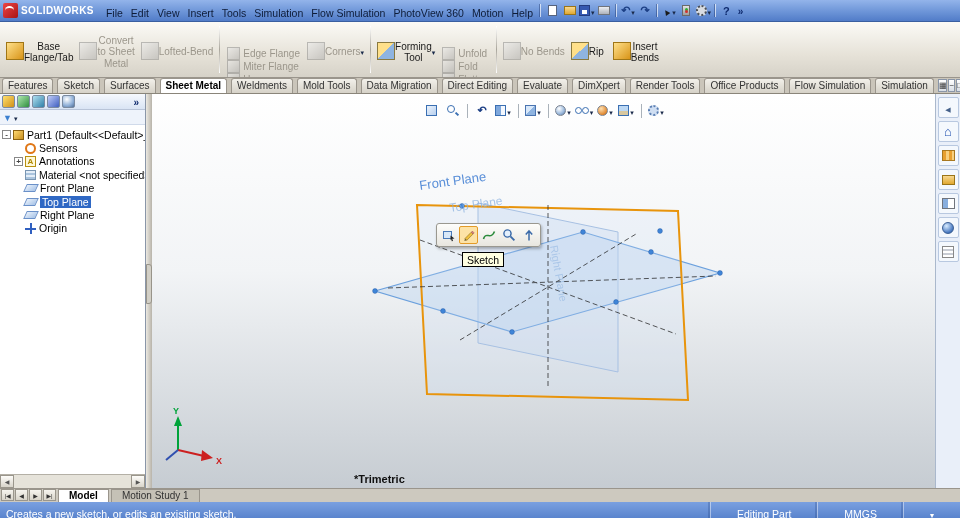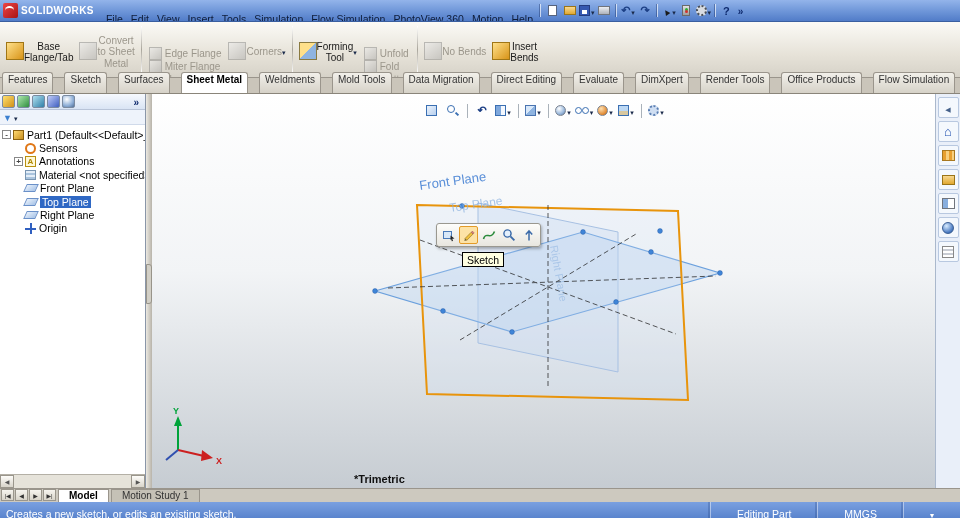--- a/index.html
+++ b/index.html
@@ -5,21 +5,21 @@
 *{margin:0;padding:0;box-sizing:border-box;}
 html,body{width:960px;height:518px;overflow:hidden;}
 body{position:relative;font-family:"Liberation Sans",sans-serif;font-size:11px;background:#d4d0c8;}
 
 
 .titlebar{position:absolute;top:0;left:0;right:0;height:22px;display:flex;align-items:center;
  background:linear-gradient(#93b4ea,#6d95d8 55%,#517cc8);border-bottom:1px solid #3a5fa0;white-space:nowrap;overflow:hidden;}
 .logo{width:15px;height:15px;flex:0 0 15px;background:linear-gradient(135deg,#ee4444,#a81414);border-radius:2px;margin:0 3px 0 3px;position:relative;}
 .logo::before{content:"";position:absolute;left:2px;top:3px;width:9px;height:7px;border-top:2px solid #fff;border-radius:50%;}
 .brand{color:#fff;font-weight:bold;font-size:10px;letter-spacing:.4px;margin-right:8px;}
-.mi{padding:8px 4px;font-size:10.5px;color:#0e1c38;height:22px;line-height:22px;cursor:default;}
+.mi{padding:2px 4px;font-size:10.5px;color:#0e1c38;height:22px;line-height:22px;cursor:default;}
 .tsep{width:1px;height:13px;background:rgba(255,255,255,.65);box-shadow:-1px 0 0 rgba(10,30,80,.35);margin:0 3px;flex:0 0 1px;}
 .tbtn{height:18px;min-width:17px;display:flex;align-items:center;justify-content:center;gap:1px;padding:0 1px;flex:0 0 auto;}
 .car::before{content:"▾";font-size:7px;color:#1a2a4a;}
 .tpage{width:9px;height:11px;background:#fff;border:1px solid #56637e;}
 .tfolder{width:12px;height:9px;background:linear-gradient(#f8d890,#e0a830);border:1px solid #9a7418;}
 .tfloppy{width:11px;height:11px;background:#3558b0;border:1px solid #243c80;position:relative;}
 .tfloppy::before{content:"";position:absolute;left:2px;bottom:1px;width:5px;height:4px;background:#fff;}
 .tprint{width:12px;height:9px;background:linear-gradient(#eceef2,#aeb2ba);border:1px solid #70747c;}
 .gch{font-size:11px;line-height:11px;color:#1c3f85;font-weight:bold;}
 .u1::before{content:"↶";} .u2::before{content:"↷";}
@@ -49,22 +49,22 @@
 .ri-gold{background:linear-gradient(135deg,#ffe08a,#d89418);border:1px solid #a07616;}
 .ri-gray{background:linear-gradient(135deg,#eceae4,#b4b0a6);border:1px solid #928e84;}
 .ri-blue{background:linear-gradient(135deg,#b8d4f4,#4a7cc8);border:1px solid #335f9e;}
 .ri-mix{background:linear-gradient(135deg,#ffe08a 0 50%,#8fb4e0 50%);border:1px solid #8a7a40;}
 .dis{color:#9b968b;}
 .dis .rlabel,.dis span:not(.ri){color:#9b968b;}
 .dis .ri{filter:grayscale(.9) opacity(.55);}
 
 
 .tabrow{position:absolute;top:78px;left:0;right:0;height:16px;background:#cac5ba;border-bottom:1px solid #8a857a;display:flex;align-items:flex-end;padding-left:2px;white-space:nowrap;}
-.ta{height:21px;line-height:14px;padding:0 5px;font-size:10px;color:#333;background:linear-gradient(#f2f0ea,#d6d2c8);
- border:1px solid #9a958c;border-bottom:none;border-radius:3px 3px 0 0;margin-right:11px;}
+.ta{height:15px;line-height:14px;padding:0 5px;font-size:10px;color:#333;background:linear-gradient(#f2f0ea,#d6d2c8);
+ border:1px solid #9a958c;border-bottom:none;border-radius:3px 3px 0 0;margin-right:4px;}
 .ta.active{background:#fff;font-weight:bold;color:#000;}
 .trspace{flex:1;}
 .wbtn{width:15px;height:13px;border:1px solid #8a96a8;background:linear-gradient(#ffffff,#d8dde4);display:flex;align-items:center;justify-content:center;font-size:8px;line-height:8px;color:#333;margin:0 1px 1px 0;}
 .g-grid::before{content:"▦";} .g-min::before{content:"−";} .g-res::before{content:"□";} .g-close::before{content:"×";font-weight:bold;}
 
 
 .lpanel{position:absolute;left:0;top:94px;width:146px;height:394px;background:#fff;border-right:1px solid #8a96a8;}
 .phrow{height:16px;display:flex;align-items:center;gap:2px;padding:0 2px;background:linear-gradient(#f6f9fe,#d9e4f4);border-bottom:1px solid #b8c4d8;}
 .ph{width:13px;height:13px;border:1px solid #7a8aa0;border-radius:2px;}
 .ph1{background:linear-gradient(135deg,#ffe070,#d09018);}
@@ -212,20 +212,24 @@
     <span class="ri ri-gold"></span>
     <span class="rlabel">Base
 Flange/Tab</span>
   </div>
   <div class="rlarge dis">
     <span class="ri ri-gray"></span>
     <span class="rlabel">Convert
 to Sheet
 Metal</span>
   </div>
+  <div class="rlarge dis">
+    <span class="ri ri-gray"></span>
+    <span class="rlabel">Lofted-Bend</span>
+  </div>
   <div class="rsep"></div>
   <div class="rcol">
     <div class="rsmall dis">
       <span class="ri ri-s ri-gray"></span>
         <span>Edge Flange</span>
     </div>
     <div class="rsmall dis">
       <span class="ri ri-s ri-gray"></span>
         <span>Miter Flange</span>
     </div>
@@ -257,20 +261,24 @@
     </div>
     <div class="rsmall dis">
       <span class="ri ri-s ri-gray"></span>
         <span>Flatten</span>
     </div>
   </div>
   <div class="rsep"></div>
   <div class="rlarge dis">
     <span class="ri ri-gray"></span>
     <span class="rlabel">No Bends</span>
+  </div>
+  <div class="rlarge">
+    <span class="ri ri-mix"></span>
+    <span class="rlabel">Rip</span>
   </div>
   <div class="rlarge">
     <span class="ri ri-gold"></span>
     <span class="rlabel">Insert
 Bends</span>
   </div>
 </div>
 
 <div class="tabrow">
   <span class="ta">Features</span>

